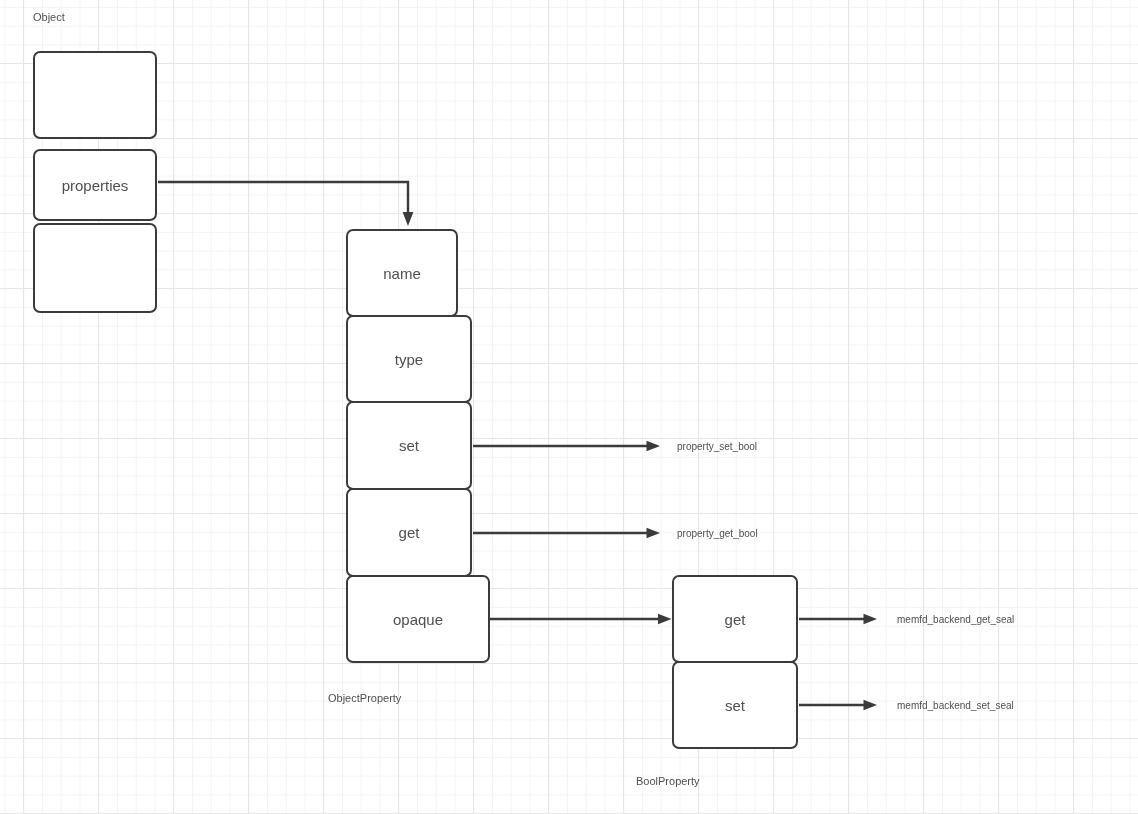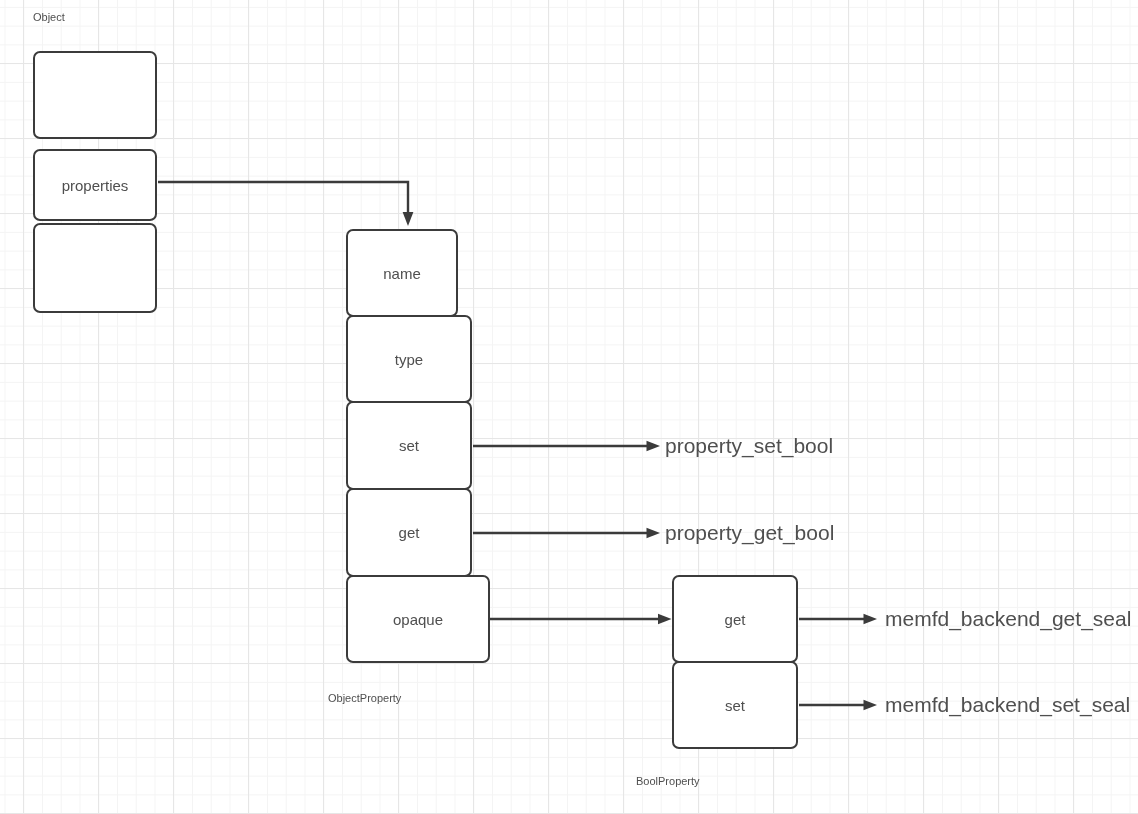--- a/index.html
+++ b/index.html
@@ -44,24 +44,25 @@
   }
   .stack-title {
     position: absolute;
     text-align: left;
     font-size: 11px;
     color: #4f4f4f;
     white-space: nowrap;
   }
   .wire-label {
     position: absolute;
-    font-size: 21px;
+    font-size: 10px;
     color: #4f4f4f;
     transform: translateY(-50%);
     white-space: nowrap;
+    margin-left: 12px;
   }
 </style>
 </head>
 <body>
 
 <div class="canvas">
 
   <svg class="wires" width="1138" height="814" viewBox="0 0 1138 814">
     <g stroke="#3b3b3b" stroke-width="2.4" fill="none">
       <path d="M158 182 H408 V213"></path>

